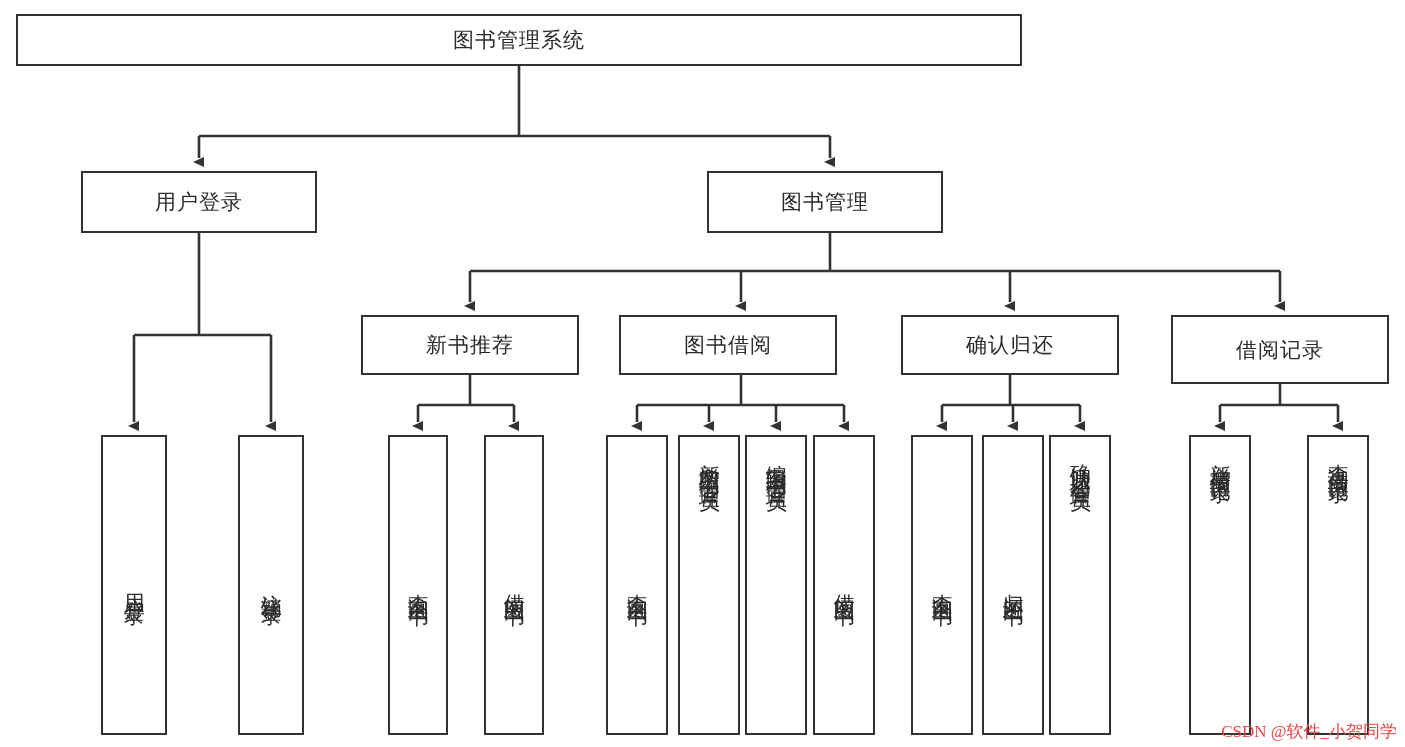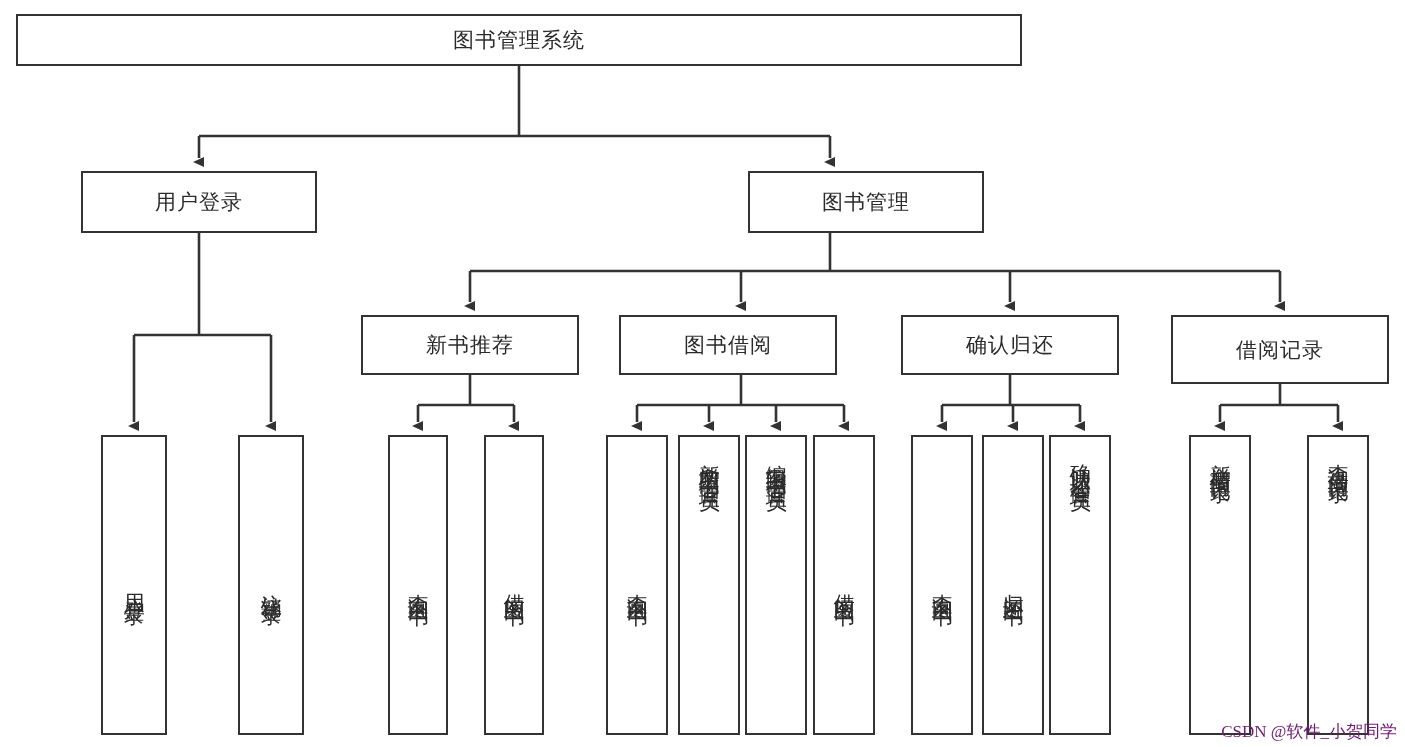--- a/index.html
+++ b/index.html
@@ -61,21 +61,21 @@
     left: 0; top: 0;
     width: 1405px;
     height: 747px;
     pointer-events: none;
   }
   #watermark {
     position: absolute;
     right: 8px;
     bottom: 4px;
     font-size: 17px;
-    color: #701a75;
+    color: #ef4444;
     font-family: "Liberation Serif", "DejaVu Serif", serif;
     white-space: nowrap;
   }
 </style>
 </head>
 <body>
 
 <div id="diagram-root">
 
   <svg id="connectors" viewBox="0 0 1405 747" width="1405" height="747" xmlns="http://www.w3.org/2000/svg">
@@ -121,21 +121,21 @@
       </g>
   </svg>
 
   <div id="node-layer">
       <div class="node-box" style="left: 16px; top: 14px; width: 1006px; height: 52px; border-color: rgb(51, 51, 51); background: rgb(255, 255, 255);">
         <span class="node-label-h" style="color: rgb(43, 43, 43);">图书管理系统</span>
       </div>
       <div class="node-box" style="left: 81px; top: 171px; width: 236px; height: 62px; border-color: rgb(51, 51, 51); background: rgb(255, 255, 255);">
         <span class="node-label-h" style="color: rgb(43, 43, 43);">用户登录</span>
       </div>
-      <div class="node-box" style="left: 748px; top: 171px; width: 236px; height: 62px; border-color: rgb(51, 51, 51); background: rgb(255, 255, 255);">
+      <div class="node-box" style="left: 707px; top: 171px; width: 236px; height: 62px; border-color: rgb(51, 51, 51); background: rgb(255, 255, 255);">
         <span class="node-label-h" style="color: rgb(43, 43, 43);">图书管理</span>
       </div>
       <div class="node-box" style="left: 361px; top: 315px; width: 218px; height: 60px; border-color: rgb(51, 51, 51); background: rgb(255, 255, 255);">
         <span class="node-label-h" style="color: rgb(43, 43, 43);">新书推荐</span>
       </div>
       <div class="node-box" style="left: 619px; top: 315px; width: 218px; height: 60px; border-color: rgb(51, 51, 51); background: rgb(255, 255, 255);">
         <span class="node-label-h" style="color: rgb(43, 43, 43);">图书借阅</span>
       </div>
       <div class="node-box" style="left: 901px; top: 315px; width: 218px; height: 60px; border-color: rgb(51, 51, 51); background: rgb(255, 255, 255);">
         <span class="node-label-h" style="color: rgb(43, 43, 43);">确认归还</span>

